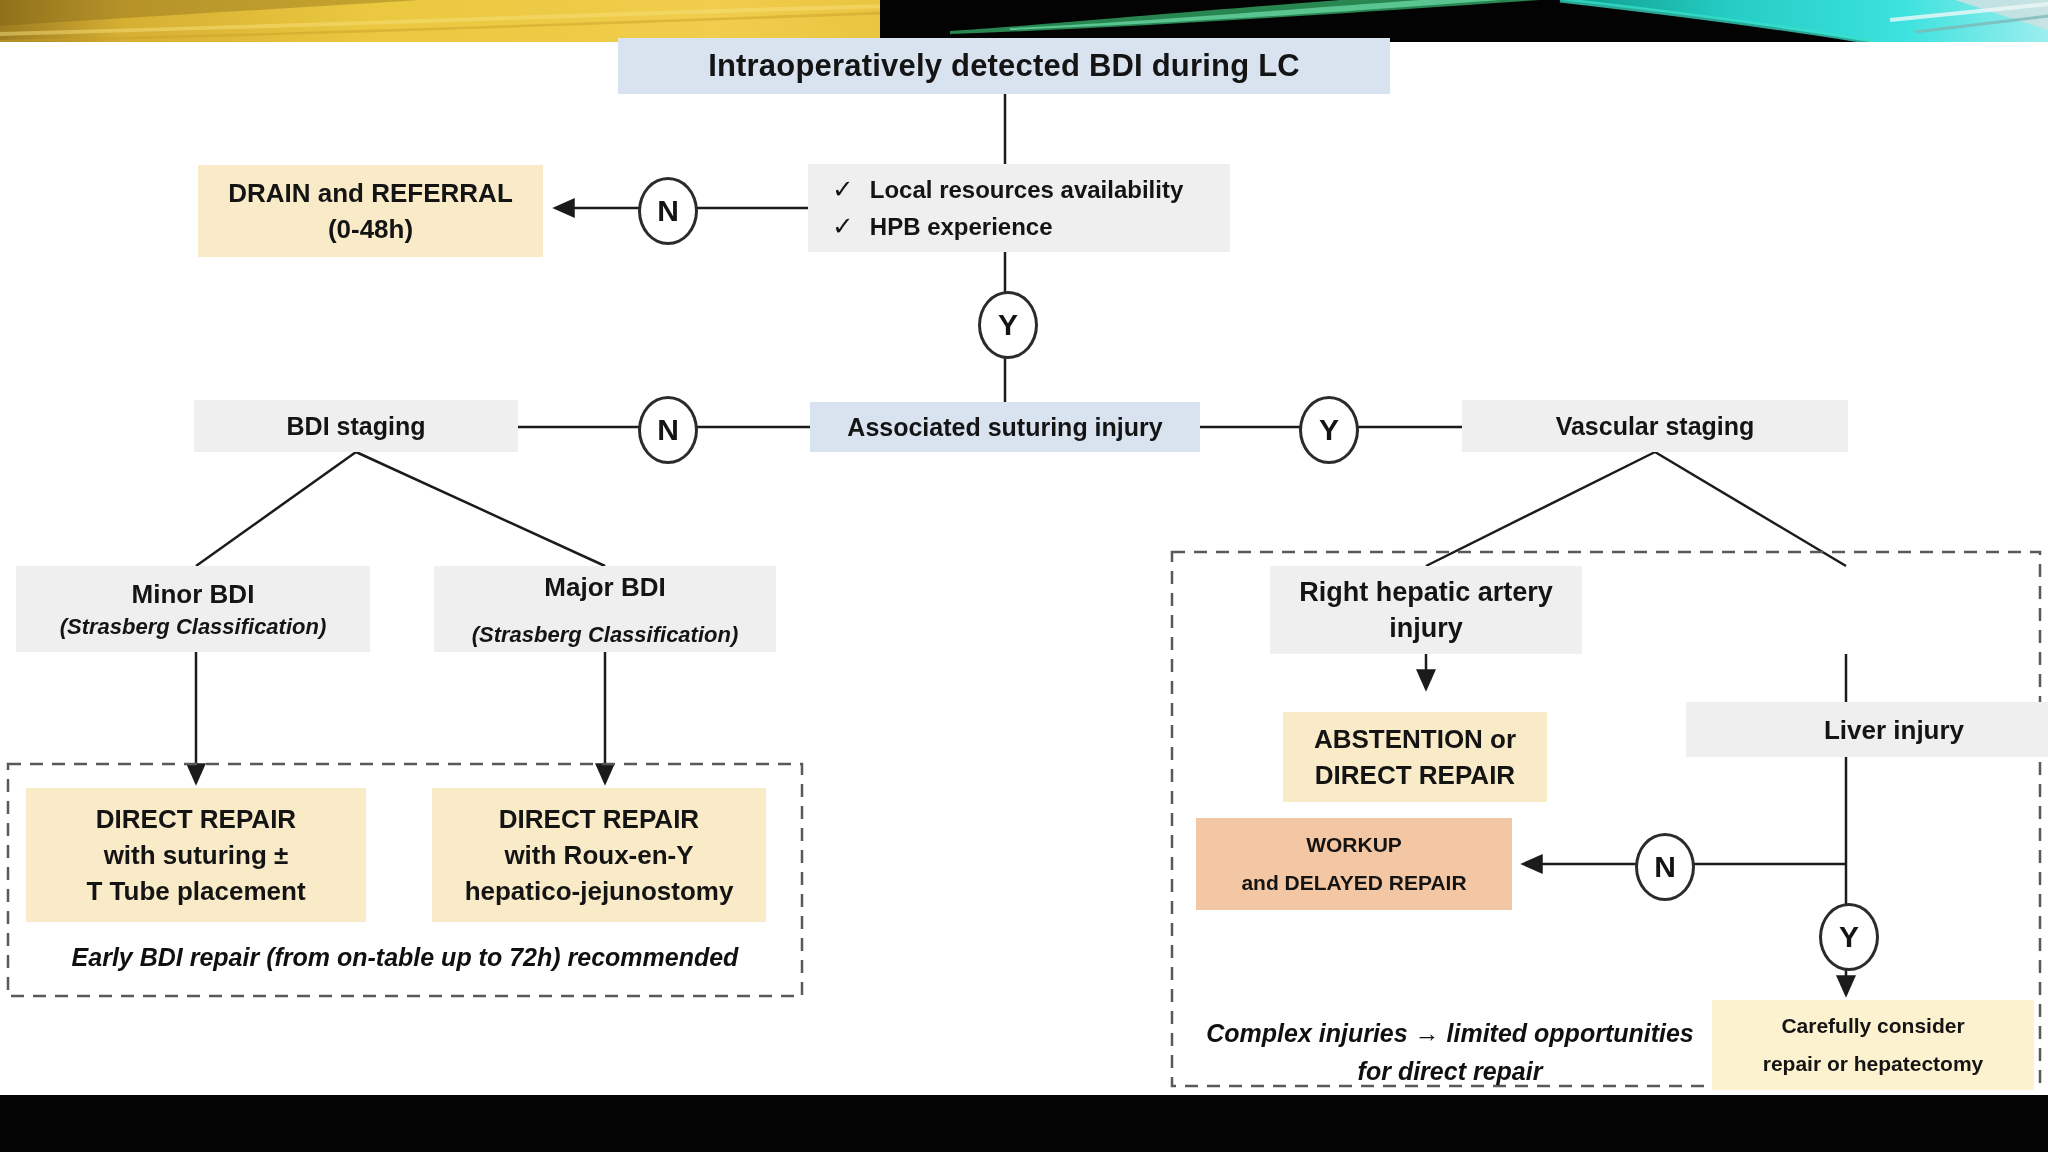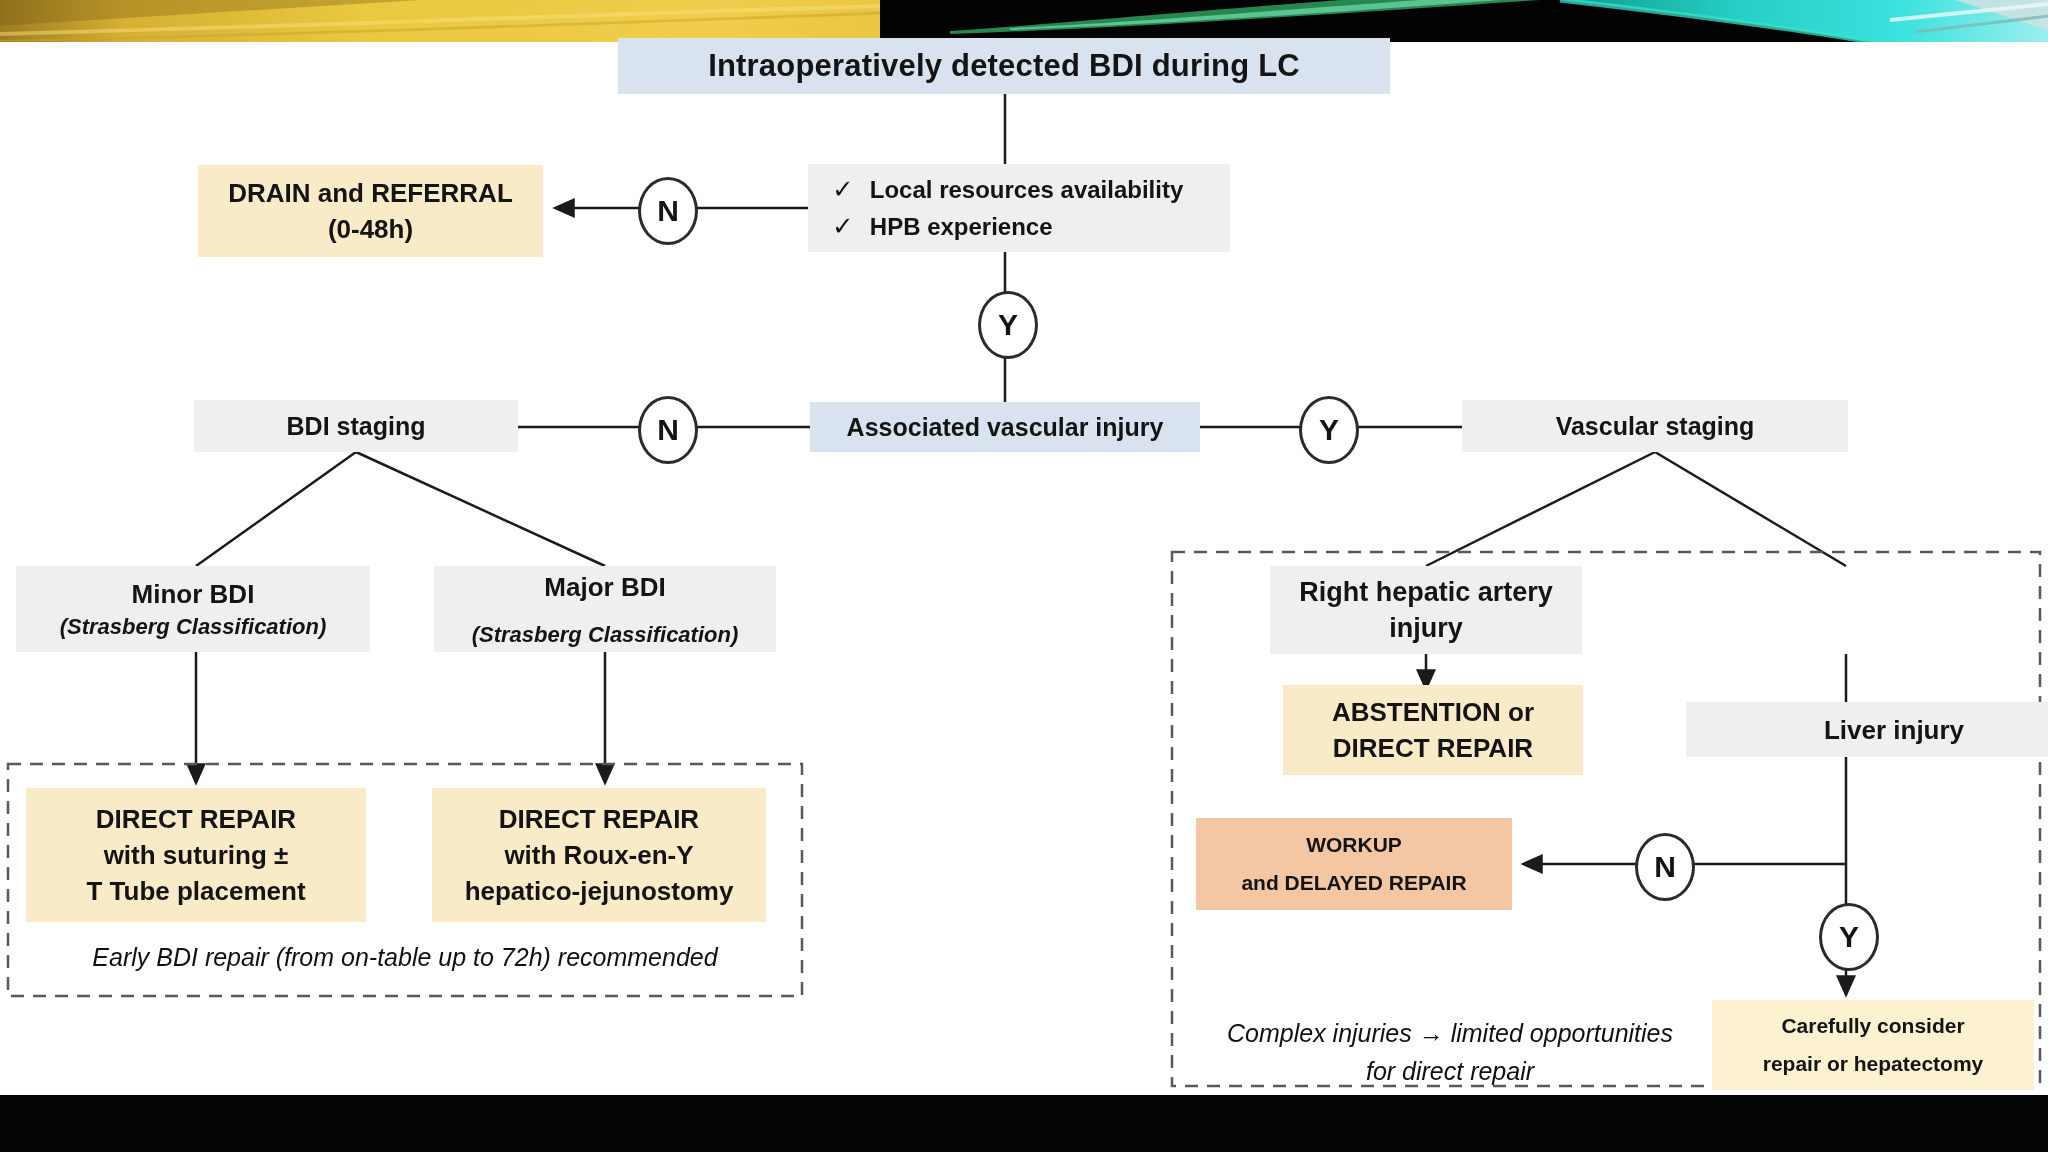--- a/index.html
+++ b/index.html
@@ -27,21 +27,21 @@
   .big-head{font-size:27px;line-height:36px;}
   .checklist{align-items:flex-start;justify-content:center;padding-left:24px;font-size:24px;line-height:37px;}
   .check-row{display:flex;align-items:center;gap:16px;}
   .check-mark{font-weight:400;font-size:26px;}
   .circle{
     position:absolute;z-index:3;width:54px;height:62px;border-radius:50%;
     background:#ffffff;border:3px solid #2b2b2b;display:flex;align-items:center;justify-content:center;
     font-size:30px;font-weight:700;
   }
   .note{
-    position:absolute;z-index:2;font-style:italic;font-weight:400;font-size:25px;line-height:38px;
+    position:absolute;z-index:2;font-style:italic;font-weight:700;font-size:25px;line-height:38px;
     text-align:center;color:#101010;
   }
 </style>
 </head>
 <body>
 
 <div id="slide">
 
   <svg id="top-banner" viewBox="0 0 2048 42" preserveAspectRatio="none">
     <defs>
@@ -144,21 +144,21 @@
   </div>
   <div class="circle" style="left:978px;top:291px;">
     <span>Y</span>
   </div>
 
   <div class="node gray lbl25" style="left:194px;top:400px;width:324px;height:52px;">
     <span>BDI staging</span>
   </div>
 
   <div class="node blue lbl25" style="left:810px;top:402px;width:390px;height:50px;">
-    <span>Associated vascular injury</span>
+    <span>Associated suturing injury</span>
   </div>
 
   <div class="node gray lbl25" style="left:1462px;top:400px;width:386px;height:52px;">
     <span>Vascular staging</span>
   </div>
 
   <div class="circle" style="left:638px;top:396px;">
     <span>N</span>
   </div>
   <div class="circle" style="left:1299px;top:396px;">
@@ -188,21 +188,21 @@
   </div>
 
   <div class="note" style="left:30px;top:938px;width:750px;">Early BDI repair (from on-table up to 72h) recommended</div>
 
   <div class="node gray big-head" style="left:1270px;top:566px;width:312px;height:88px;">
     <div>Right hepatic artery</div>
     <div>injury</div>
   </div>
 
 
-  <div class="node cream lbl26" style="left:1283px;top:685px;width:300px;height:90px;">
+  <div class="node cream lbl26" style="left:1283px;top:712px;width:264px;height:90px;">
     <div>ABSTENTION or</div>
     <div>DIRECT REPAIR</div>
   </div>
 
   <div class="node gray lbl26" style="left:1686px;top:702px;width:336px;height:55px;padding-left:40px;">
     <span>Liver injury</span>
   </div>
 
   <div class="node salmon lbl27" style="left:1196px;top:818px;width:316px;height:92px;">
     <div>WORKUP</div>

